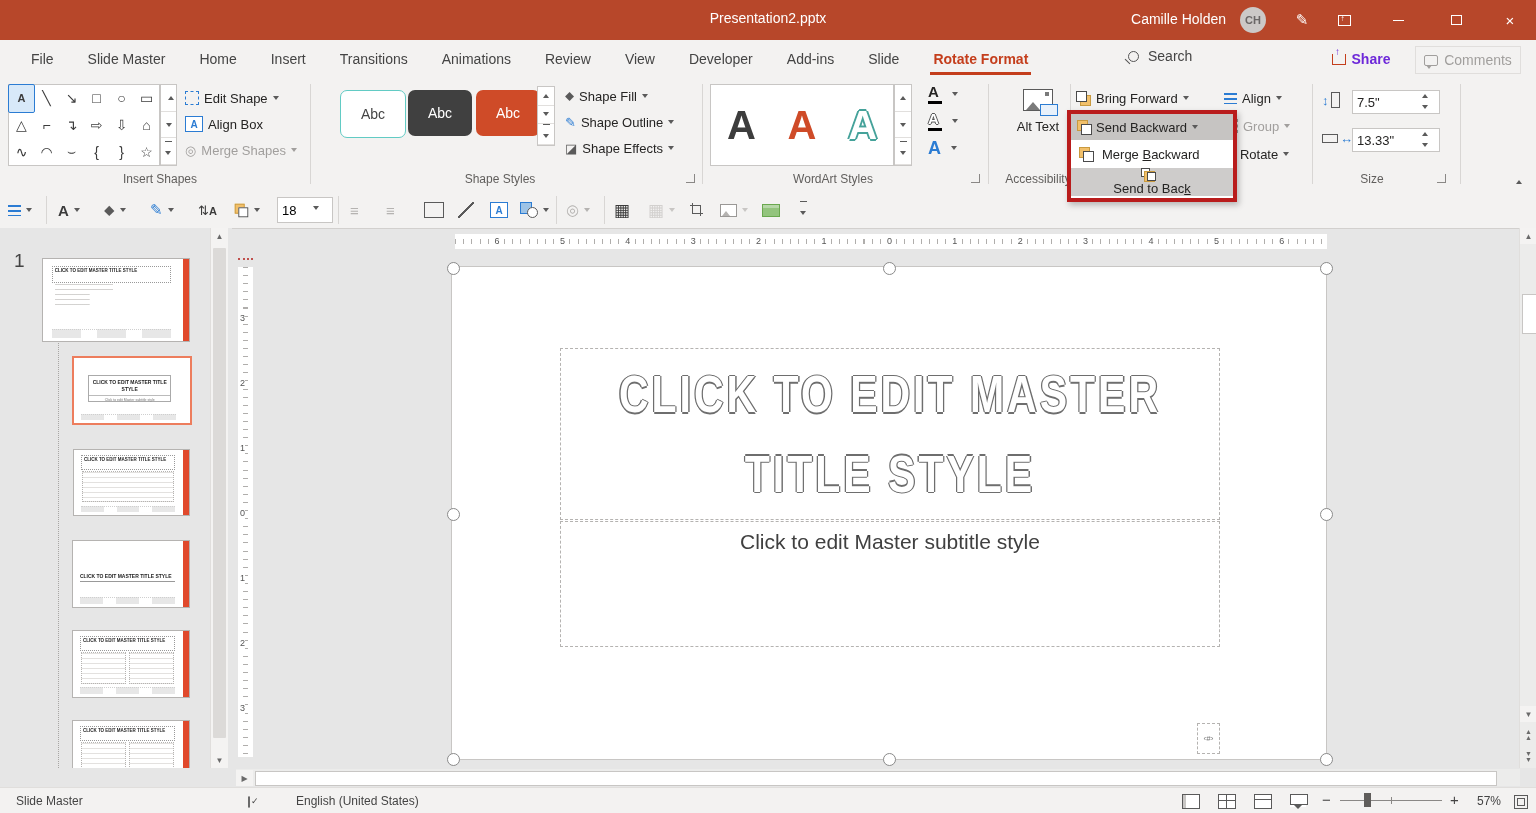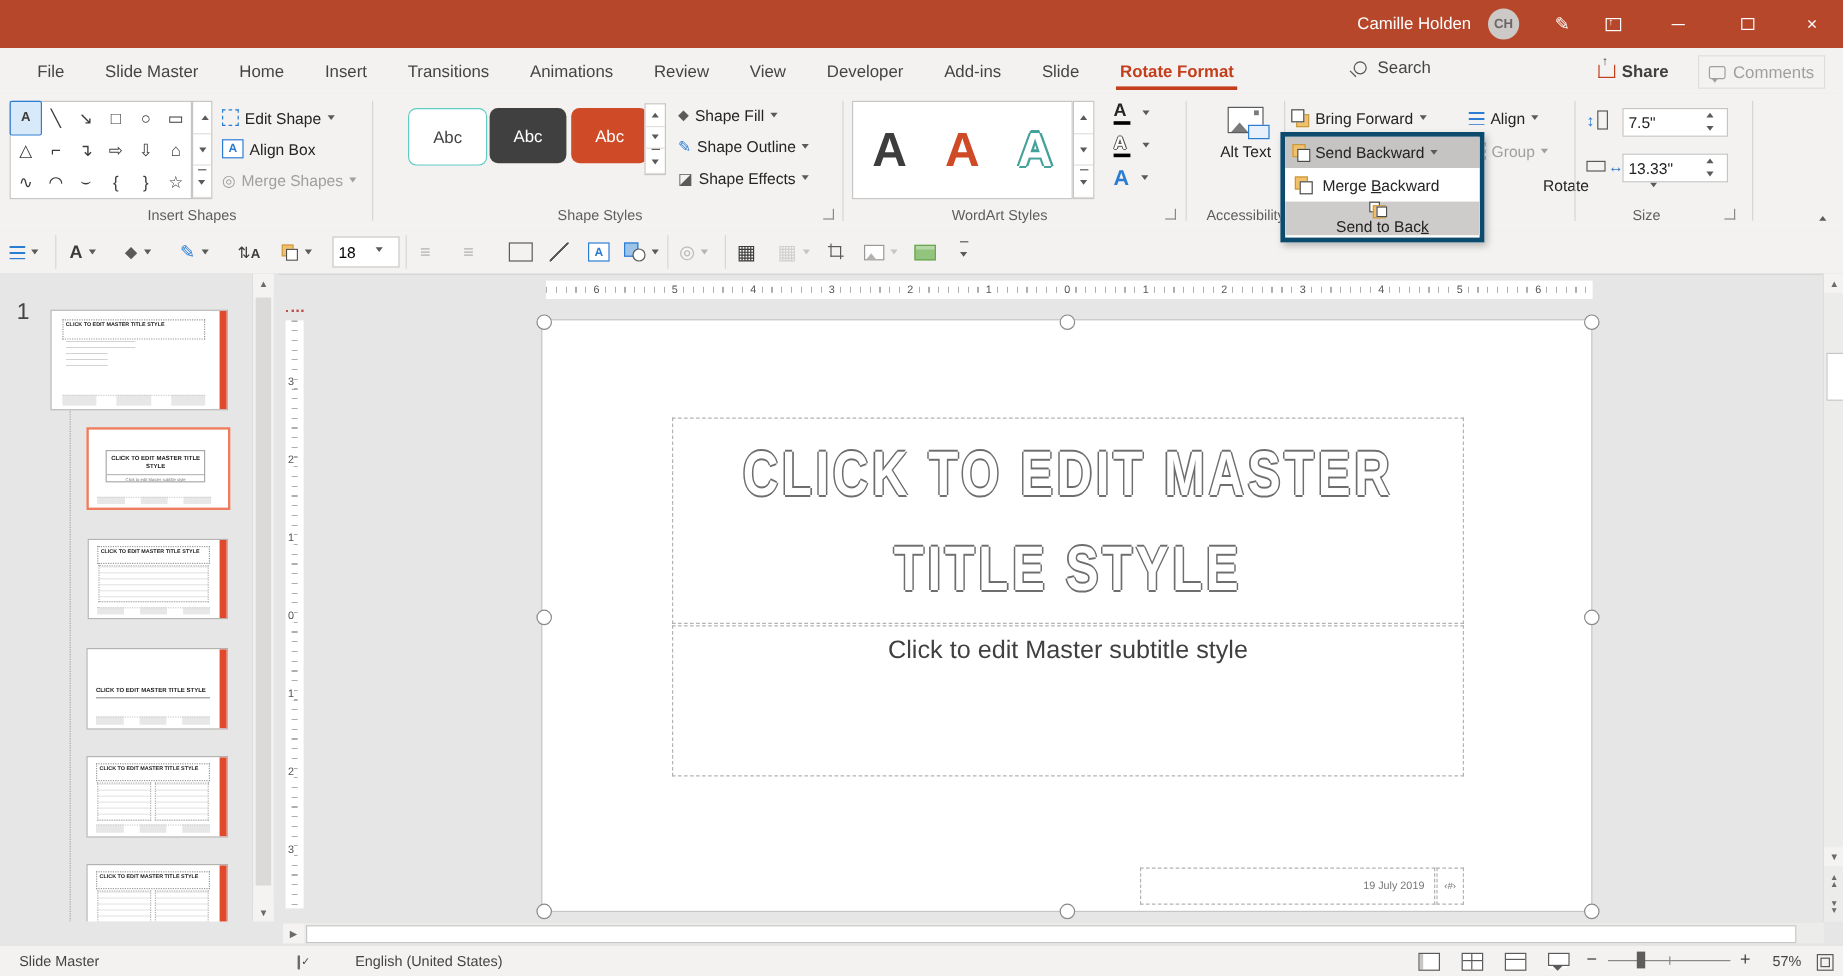--- a/index.html
+++ b/index.html
@@ -24,21 +24,21 @@
   
   .tabrow{position:absolute;left:0;top:40px;width:1536px;height:38px;background:#f3f2f1;}
   .tabs{position:absolute;left:14px;top:0;height:38px;display:flex;align-items:center;}
   .tab{padding:0 17px;font-size:14px;color:#444;height:38px;display:flex;align-items:center;position:relative;cursor:default;}
   .tab.active{color:#c43e1c;font-weight:bold;}
   .tab.active:after{content:"";position:absolute;left:14px;right:14px;bottom:3px;border-bottom:3px solid #c43e1c;}
   .search{position:absolute;left:1128px;top:8px;display:flex;align-items:center;font-size:14px;color:#444;}
   .mag{width:9px;height:9px;border:1.6px solid #555;border-radius:50%;position:relative;margin-right:9px;}
   .mag:after{content:"";position:absolute;left:-5px;top:9px;width:7px;height:0;border-top:1.6px solid #555;transform:rotate(45deg);}
   .share{position:absolute;left:1325px;top:6px;width:72px;height:26px;display:flex;align-items:center;justify-content:center;
-         color:#404040;font-size:14px;font-weight:bold;}
+         color:#6d28d9;font-size:14px;font-weight:bold;}
   .share .sharebox{width:12px;height:10px;border:1.4px solid #c43e1c;border-top:none;margin-right:6px;position:relative;}
   .share .sharebox:after{content:"↑";position:absolute;left:2.5px;top:-8px;font-size:10px;font-weight:bold;}
   .comments{position:absolute;left:1415px;top:6px;width:104px;height:26px;border:1px solid #e0dedc;display:flex;align-items:center;justify-content:center;color:#a19f9d;font-size:14px;}
   .bubble{width:12px;height:9px;border:1.4px solid #a19f9d;border-radius:2px;position:relative;margin-right:6px;}
   .bubble:after{content:"";position:absolute;left:1px;bottom:-4px;border-left:3px solid transparent;border-right:3px solid transparent;border-top:4px solid #a19f9d;}
 
   
   .ribbon{position:absolute;left:0;top:78px;width:1536px;height:114px;background:#f3f2f1;}
   .gsep{position:absolute;top:6px;width:0;height:100px;border-left:1px solid #d8d6d4;}
   .glabel{position:absolute;top:94px;font-size:12px;color:#605e5c;text-align:center;}
@@ -100,21 +100,21 @@
   .szrect-v{width:7px;height:14px;border:1.4px solid #5a5a5a;margin-left:2px;}
   .szrect-h{width:14px;height:7px;border:1.4px solid #5a5a5a;margin-right:2px;}
   .szinput{position:absolute;width:78px;height:22px;border:1px solid #c8c6c4;background:#fff;font-size:13px;
            font-family:"Liberation Sans",sans-serif;padding:0 4px;color:#252423;}
   .spin{position:absolute;width:14px;height:22px;display:flex;flex-direction:column;align-items:center;justify-content:space-around;}
 
   
   .collapse{position:absolute;left:1516px;top:96px;font-size:13px;color:#5a5a5a;}
 
   
-  .dd-box{position:absolute;left:1067px;top:110px;width:162px;height:84px;border:4px solid #0c4a6e;background:#fff;z-index:50;
+  .dd-box{position:absolute;left:1067px;top:110px;width:162px;height:84px;border:4px solid #b91c1c;background:#fff;z-index:50;
           box-shadow:2px 3px 6px rgba(0,0,0,.25);}
   .dd-btn{height:26px;background:#c6c4c2;display:flex;align-items:center;padding:0 6px;font-size:13px;}
   .dd-menu{background:#fff;}
   .dd-item{height:28px;display:flex;align-items:center;padding:0 8px;font-size:13px;}
   .dd-item.hov{background:#cecccb;flex-direction:column;}
   .dd-item .sqic{margin-right:8px;}
 
   
   .formatbar{position:absolute;left:0;top:192px;width:1536px;height:36px;background:#f3f2f1;border-bottom:1px solid #d2d0ce;}
   .fb{position:absolute;top:5px;height:26px;display:flex;align-items:center;justify-content:center;font-size:15px;color:#3b3b3b;}
@@ -213,20 +213,21 @@
   .fitic{position:absolute;top:7px;width:12px;height:12px;border:1.4px solid #5a5a5a;}
   .fitic:after{content:"";position:absolute;left:2px;top:2px;right:2px;bottom:2px;border:1px solid #5a5a5a;}
   .zbtn{position:absolute;top:3px;font-size:15px;color:#444;}
 </style>
 </head>
 <body>
 
 <div class="app">
 
   <div class="titlebar">
+    <div class="tb-title">Presentation2.pptx</div>
     <div class="tb-user">Camille Holden</div>
     <div class="avatar">CH</div>
     <div class="tb-ic" style="right:222px;">✎</div>
     <div class="tb-ic" style="right:180px;">
       <span class="win-box">
           <span class="uparr">↑</span>
         </span>
       </div>
     <div class="tb-ic" style="right:126px;">
         <span class="minline"></span>
@@ -423,21 +424,21 @@
       <span>Align</span>
         <span class="chev"></span>
     </div>
     <div class="rbtn gray" style="left:1224px;top:36px;">
       <span class="ric">
           <span class="groupic"></span>
         </span>
       <span>Group</span>
         <span class="chev" style="border-top-color:#a19f9d;"></span>
     </div>
-    <div class="rbtn" style="left:1224px;top:64px;gap:46px;">
+    <div class="rbtn" style="left:1224px;top:64px;">
       <span class="ric rotic">↻</span>
       <span>Rotate</span>
         <span class="chev"></span>
     </div>
     <div class="gsep" style="left:1312px;"></div>
 
     <div class="rbtn" style="left:1322px;top:10px;">
       <span class="sizeic">↕<span class="szrect-v"></span></span>
     </div>
     <input class="szinput" style="left: 1352px; top: 12px;" value="7.5&quot;">
@@ -664,23 +665,20 @@
       <span class="vrnum" style="top: 441px;">3</span>
     </div>
 
   <div class="slide">
     <div class="ph master-title-box">
       <div class="master-title">CLICK TO EDIT MASTER TITLE STYLE</div>
     </div>
     <div class="ph subtitle-box">
       <div class="subtitle">Click to edit Master subtitle style</div>
     </div>
-    <div class="ph date-box">
-      <span class="date-txt">19 July 2019</span>
-    </div>
     <div class="ph num-box">
       <span class="num-txt">‹#›</span>
     </div>
   </div>
 
   <div class="handle" style="left:447px;top:262px;"></div>
   <div class="handle" style="left:883px;top:262px;"></div>
   <div class="handle" style="left:1320px;top:262px;"></div>
   <div class="handle" style="left:447px;top:508px;"></div>
   <div class="handle" style="left:1320px;top:508px;"></div>

